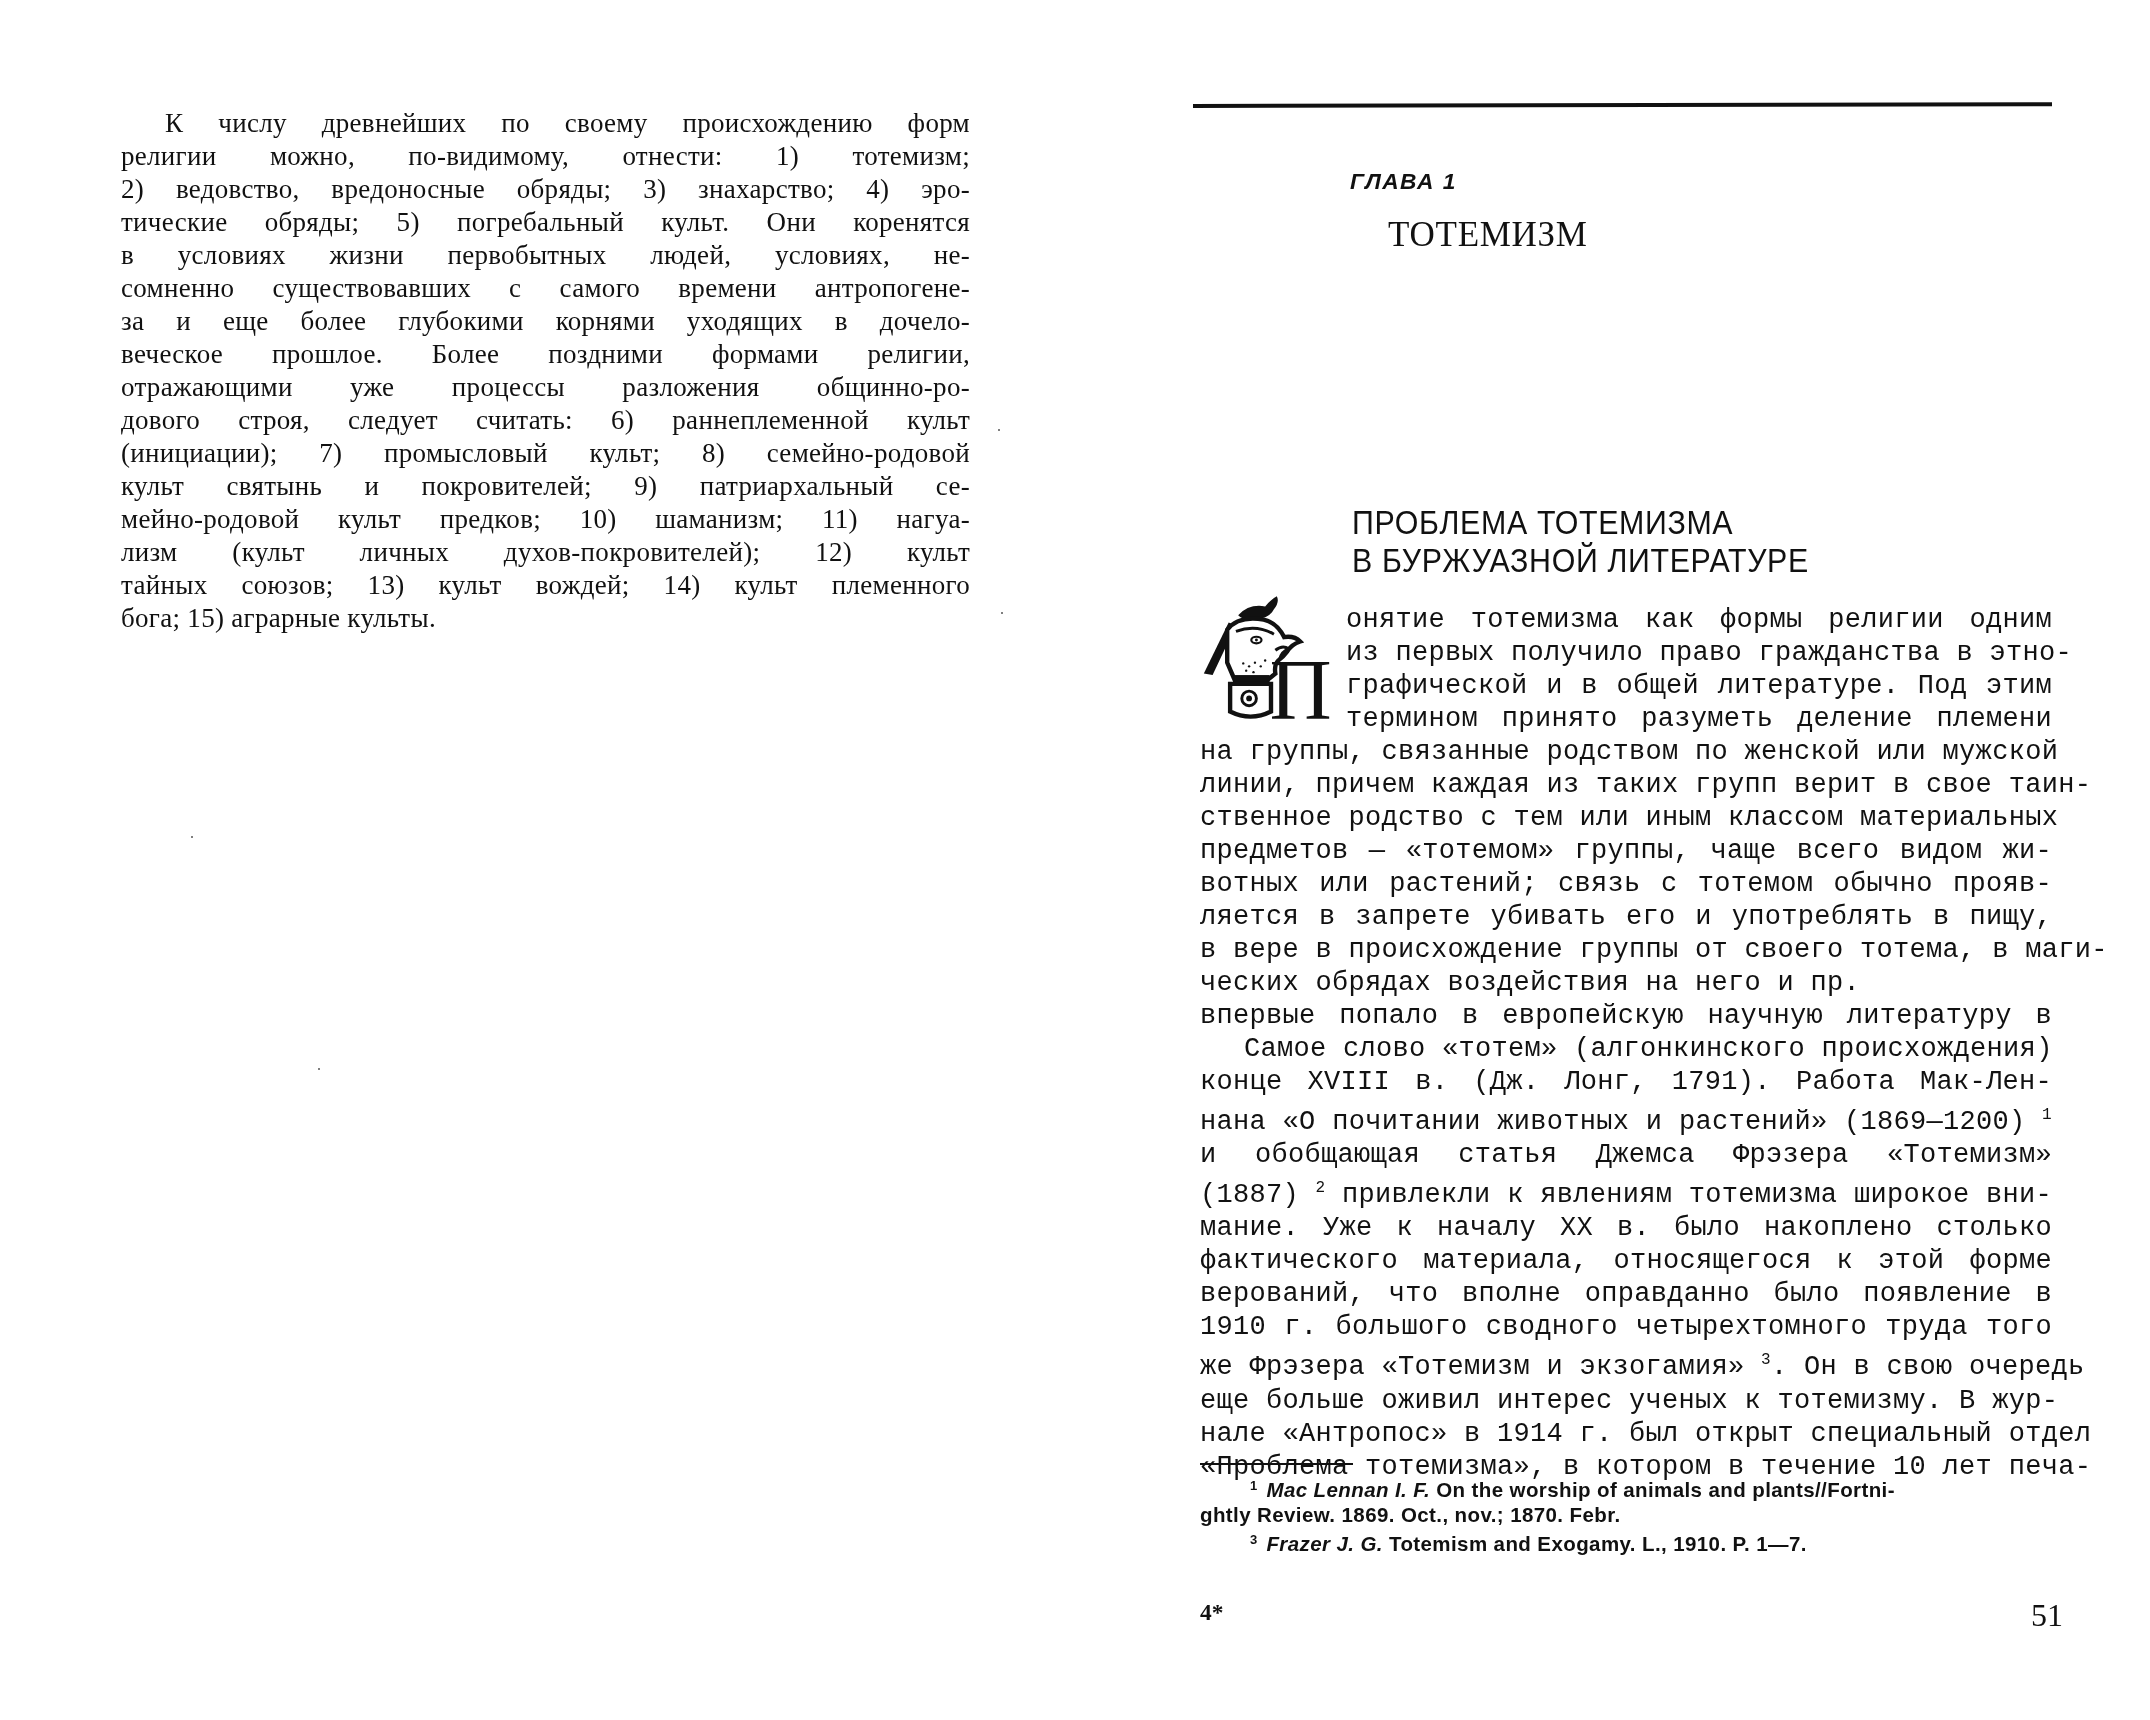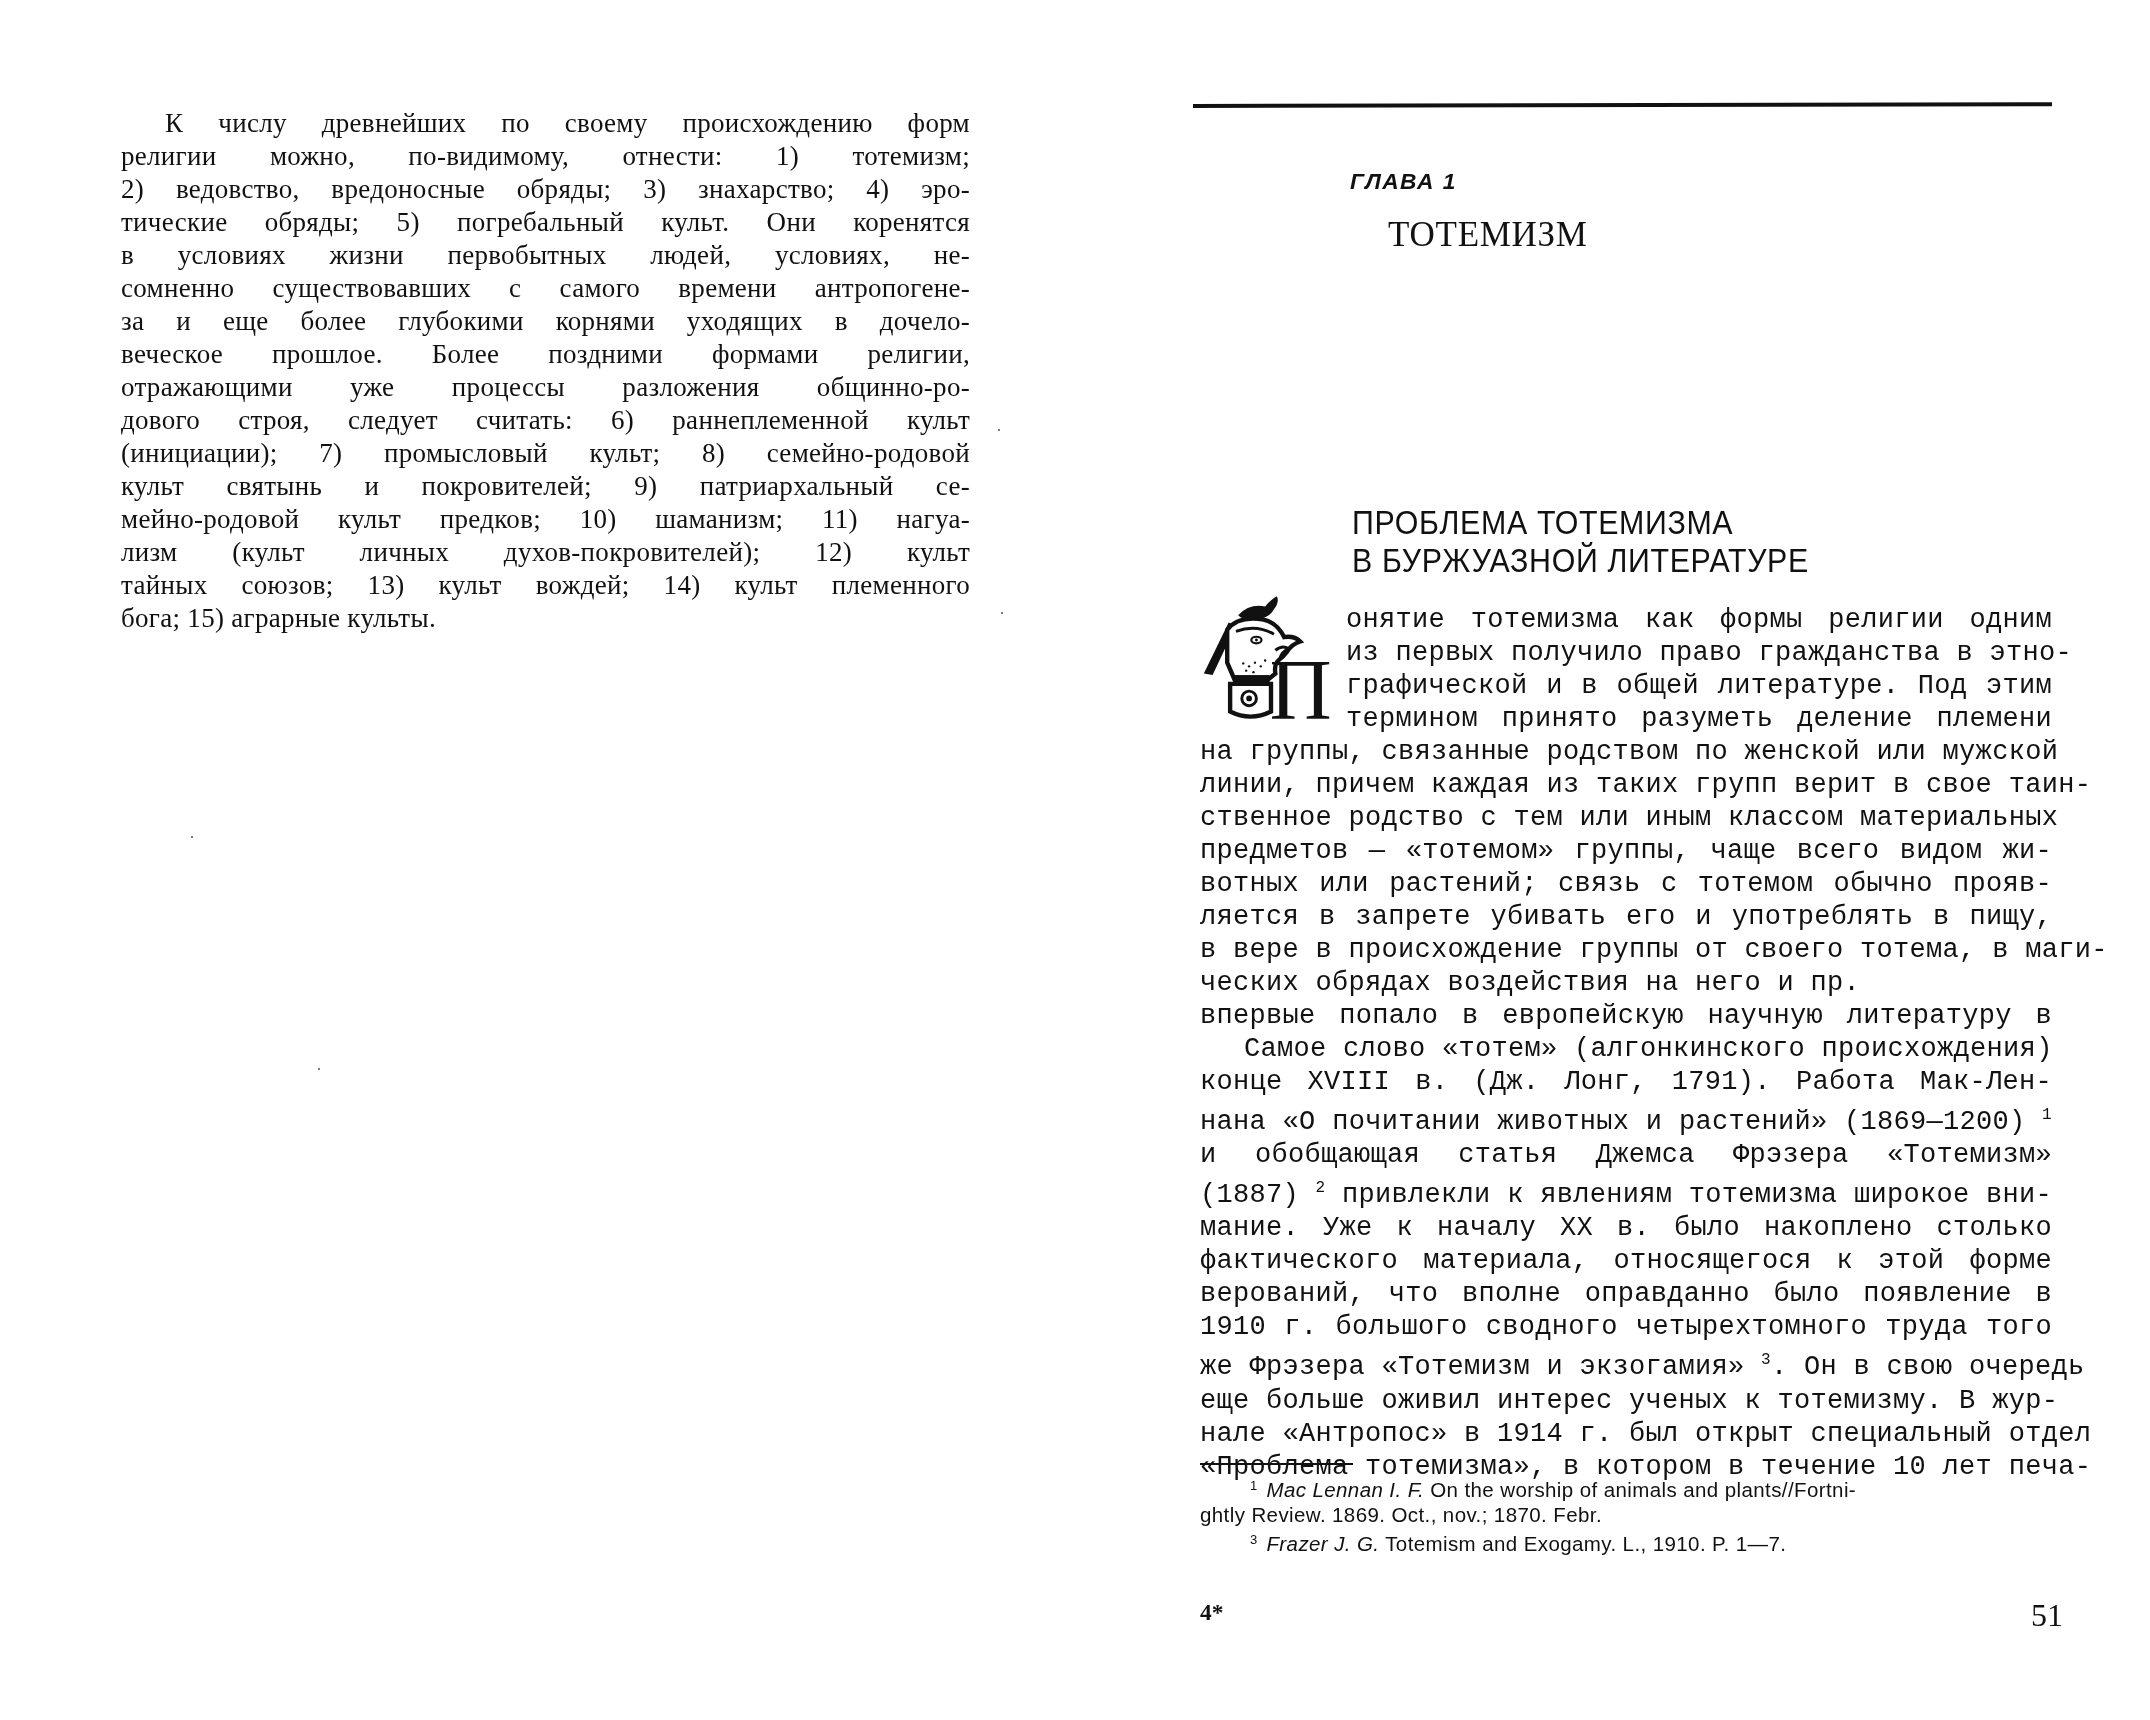--- a/index.html
+++ b/index.html
@@ -120,20 +120,21 @@
   }
   .footnotes {
     position: absolute;
     left: 126px;
     top: 1457px;
     width: 852px;
     font-size: 20.5px;
     line-height: 25px;
     font-family: "Liberation Sans", "DejaVu Sans", sans-serif;
     letter-spacing: 0.4px;
+    font-weight: bold;
   }
   .footnotes .fn { display: block; white-space: nowrap; }
   .footnotes .fn.indent { padding-left: 50px; }
   .footnotes sup {
     font-size: 13px;
     vertical-align: 7.3px;
     margin-right: 8.8px;
   }
   .footnotes i { font-style: italic; }
   .col sup { font-size: 16px; vertical-align: 10.2px; }

